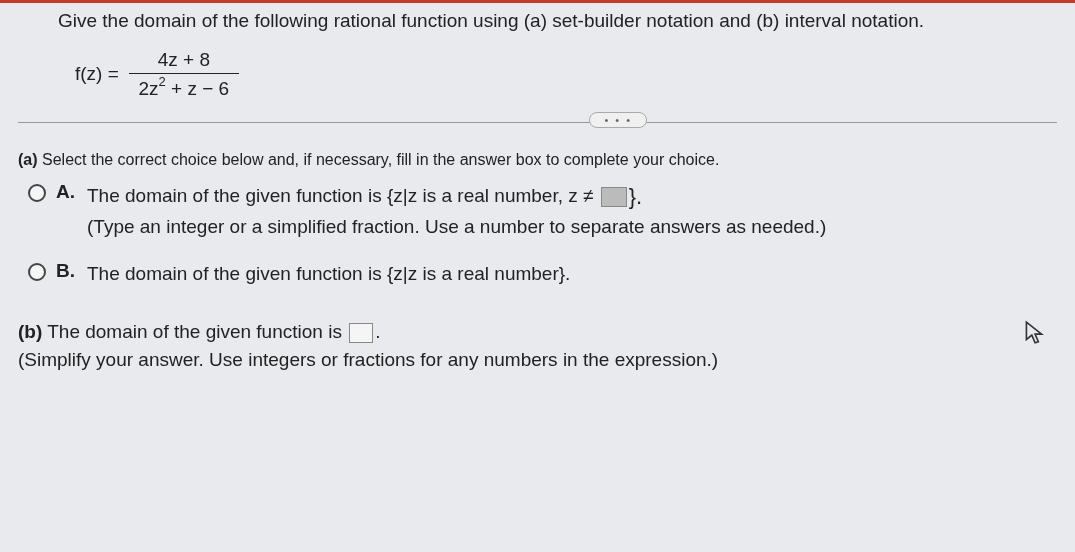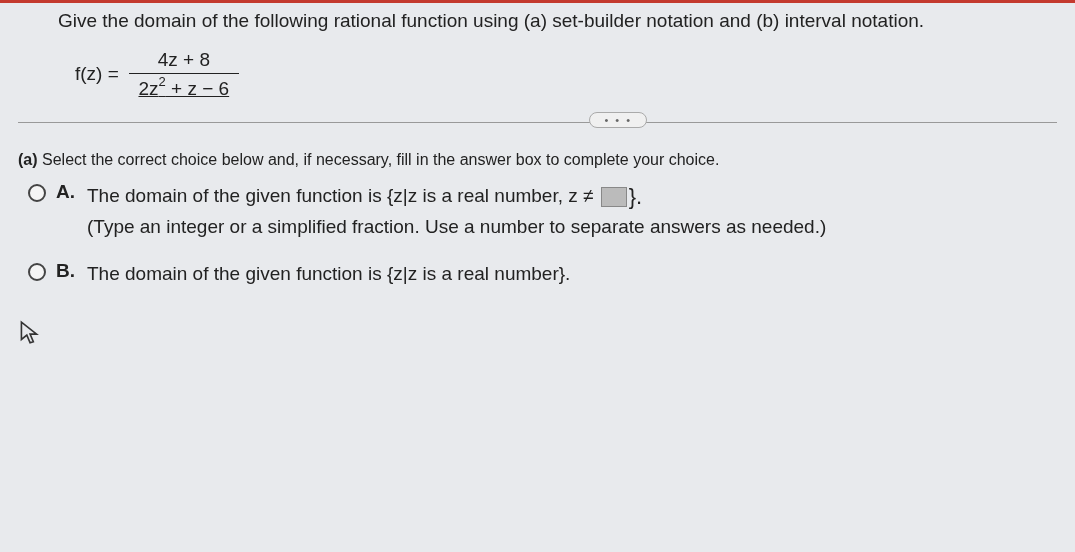--- a/index.html
+++ b/index.html
@@ -53,21 +53,20 @@
     }
     .fraction-line {
       width: 100%;
       height: 1px;
       background: #222;
       min-width: 110px;
     }
     .denominator {
       padding: 2px 8px;
       text-align: left;
-      text-decoration: underline;
     }
     .sup {
       font-size: 13px;
       vertical-align: super;
       position: relative;
       top: -2px;
     }
     .divider {
       border: none;
       border-top: 1px solid #999;
@@ -202,18 +201,23 @@
   </div>
 </div>
 
 <div class="choice-row">
   <div class="radio"></div>
   <div class="choice-label">B.</div>
   <div class="choice-text">The domain of the given function is {z|z is a real number}.</div>
 </div>
 
 <div class="part-b-row">
+  <div class="part-b">
+    <span class="bold">(b)</span>
+    <span>The domain of the given function is </span><span class="input-box-light"></span><span>.</span><br>
+    <span>(Simplify your answer. Use integers or fractions for any numbers in the expression.)</span>
+  </div>
   <div class="cursor-icon">
     <svg viewBox="0 0 20 24">
       <path d="M3 2 L3 18 L8 14 L11 21 L14 20 L11 13 L17 13 Z"></path>
     </svg>
   </div>
 </div>
 
 </body></html>

